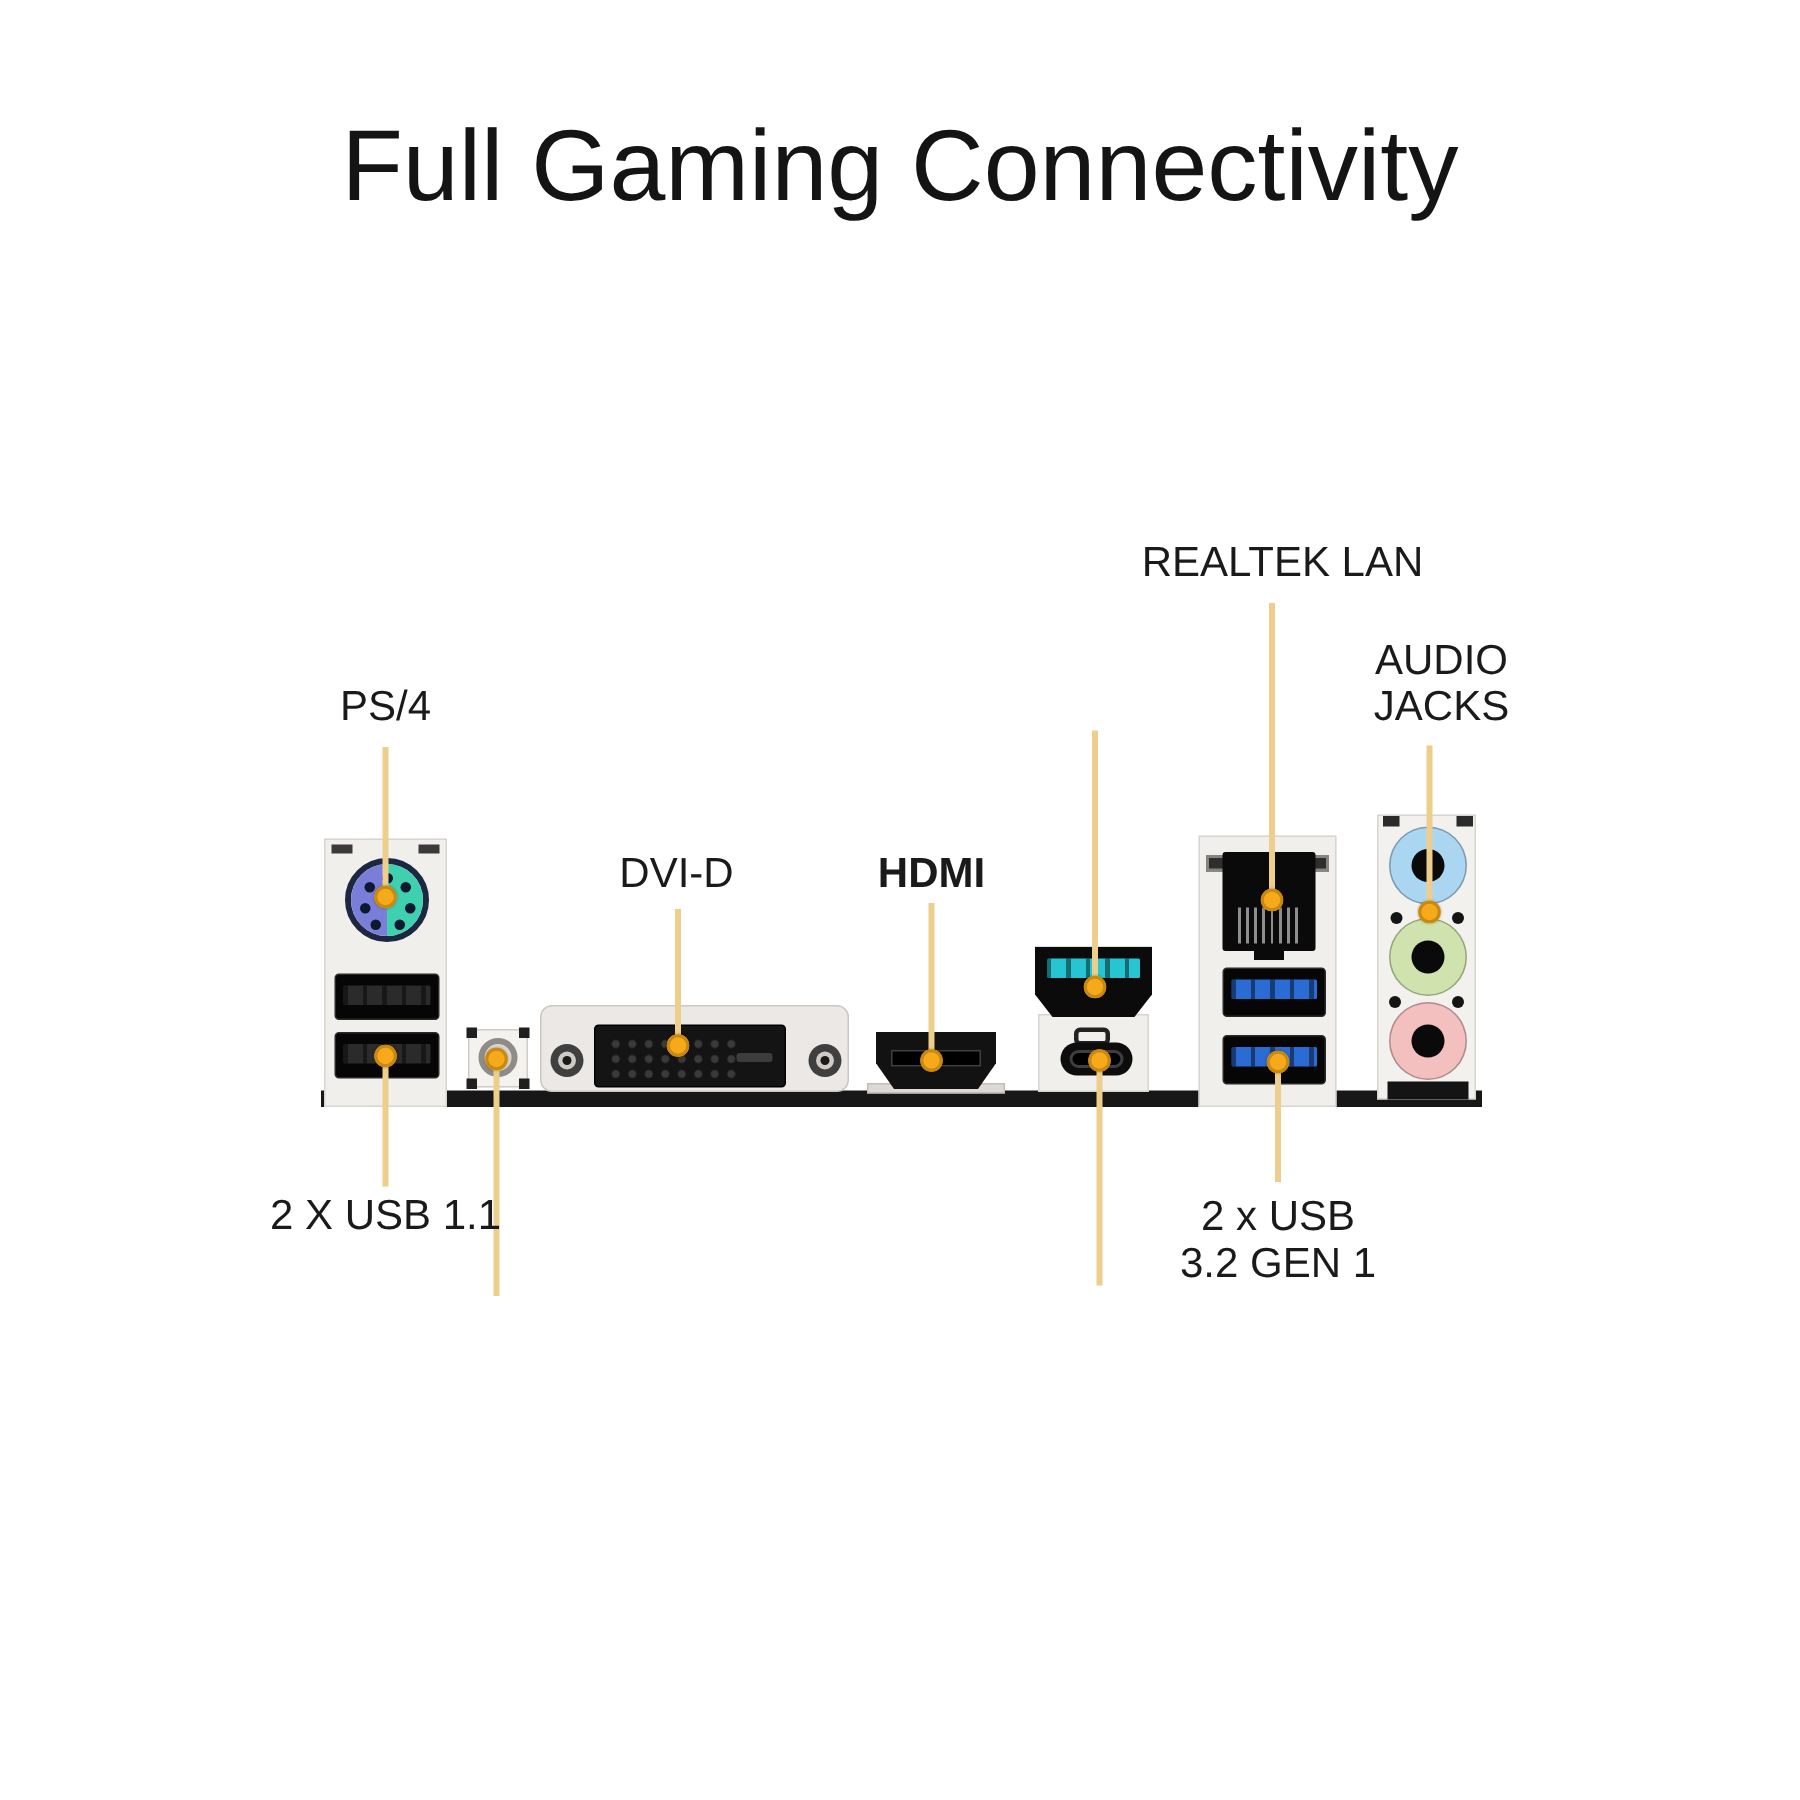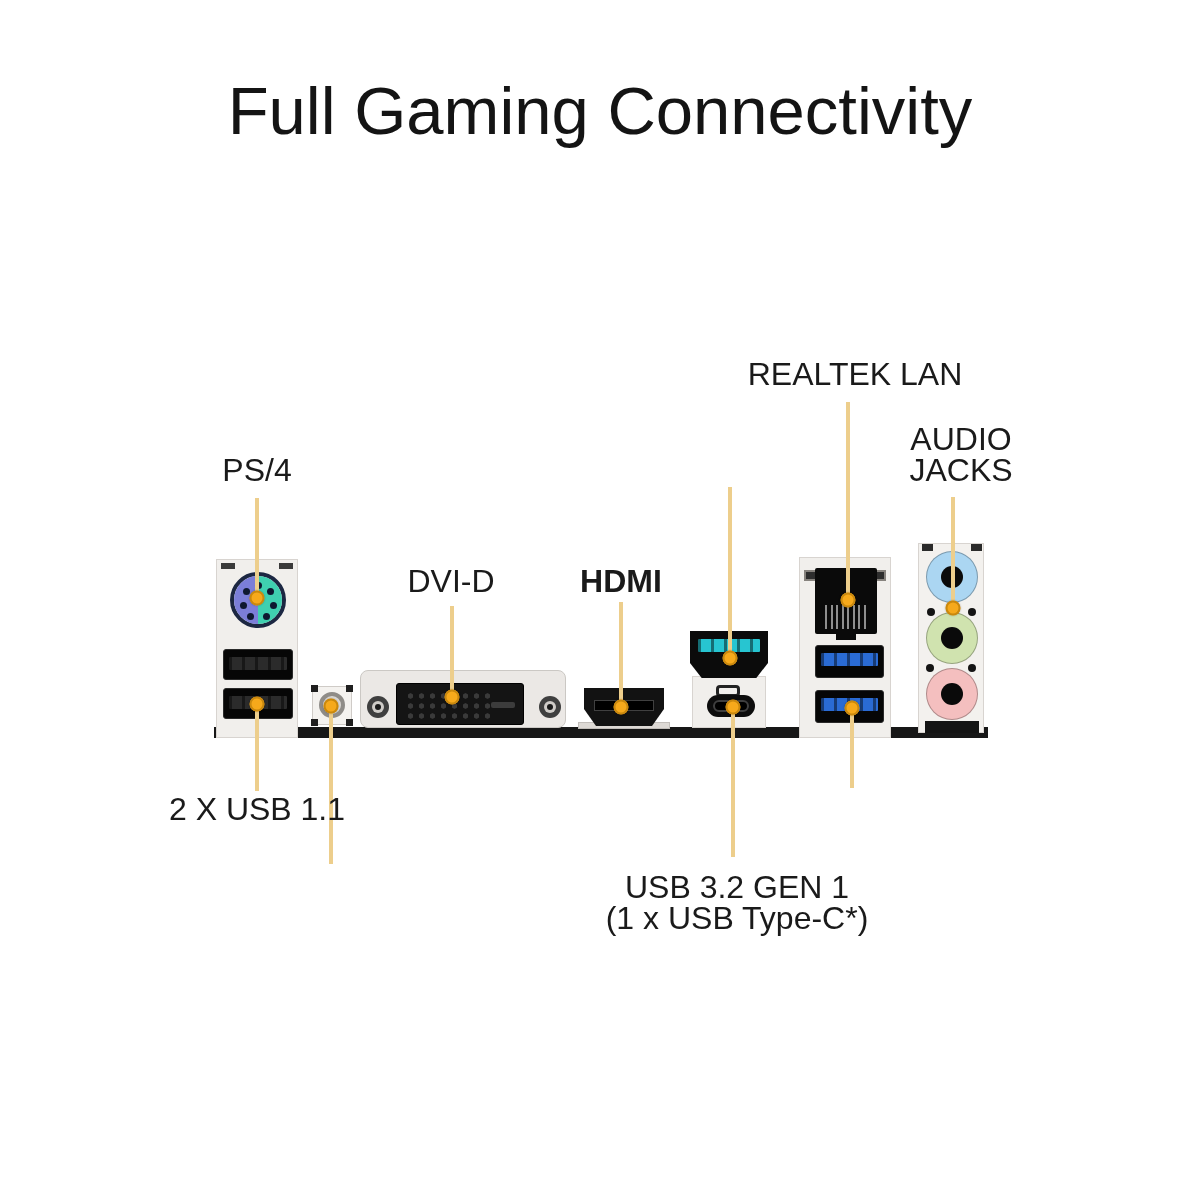--- a/index.html
+++ b/index.html
@@ -9,21 +9,21 @@
   }
   .abs{position:absolute;}
   
   .title{
     position:absolute;top:72px;left:0;width:1200px;text-align:center;
     font-size:67px;font-weight:300;letter-spacing:0px;color:#141414;
   }
   
   .port-label{
     position:absolute;transform:translateX(-50%);text-align:center;
-    font-size:32px;line-height:31px;white-space:pre-line;color:#1a1a1a;font-weight:400;
+    font-size:28px;line-height:31px;white-space:pre-line;color:#1a1a1a;font-weight:400;
   }
   
   .leader{position:absolute;width:4px;transform:translateX(-2px);background:#EDCE8C;}
   .ldot{
     position:absolute;width:15px;height:15px;border-radius:50%;
     transform:translate(-50%,-50%);background:#F6A91B;
     box-shadow:0 0 0 2px #C9880E inset, 0 0 2px rgba(0,0,0,.35);
   }
   
   .housing{position:absolute;background:#F1EFEC;border:1px solid #D8D4D0;box-sizing:border-box;}
@@ -187,16 +187,16 @@
   <div class="ldot" style="left: 733px; top: 707px; background: rgb(246, 169, 27);"></div>
   <div class="ldot" style="left: 852px; top: 708px; background: rgb(246, 169, 27);"></div>
 
   <div class="port-label" style="left:257px;top:455px;">PS/4</div>
   <div class="port-label" style="left:451px;top:566px;">DVI-D</div>
   <div class="port-label" style="left:621px;top:566px;font-weight:bold;">HDMI</div>
   <div class="port-label" style="left:855px;top:359px;">REALTEK LAN</div>
   <div class="port-label" style="left:961px;top:424px;">AUDIO
 JACKS</div>
   <div class="port-label" style="left:257px;top:794px;">2 X USB 1.1</div>
-  <div class="port-label" style="left:737px;top:872px;">USB 3.2 GEN 1
-(1 x USB Type-C*)</div>
+  <div class="port-label" style="left:852px;top:795px;">2 x USB
+3.2 GEN 1</div>
 
 </div>
 
 </body></html>

